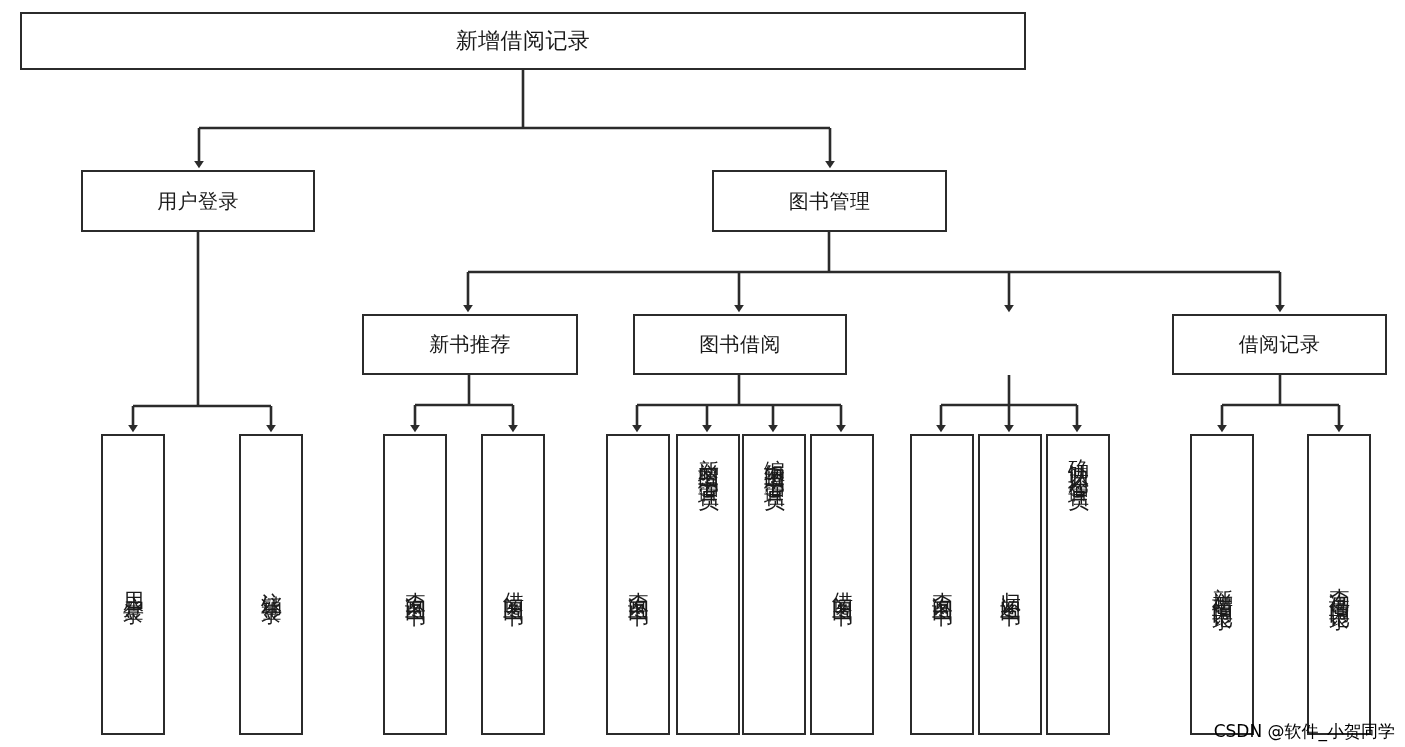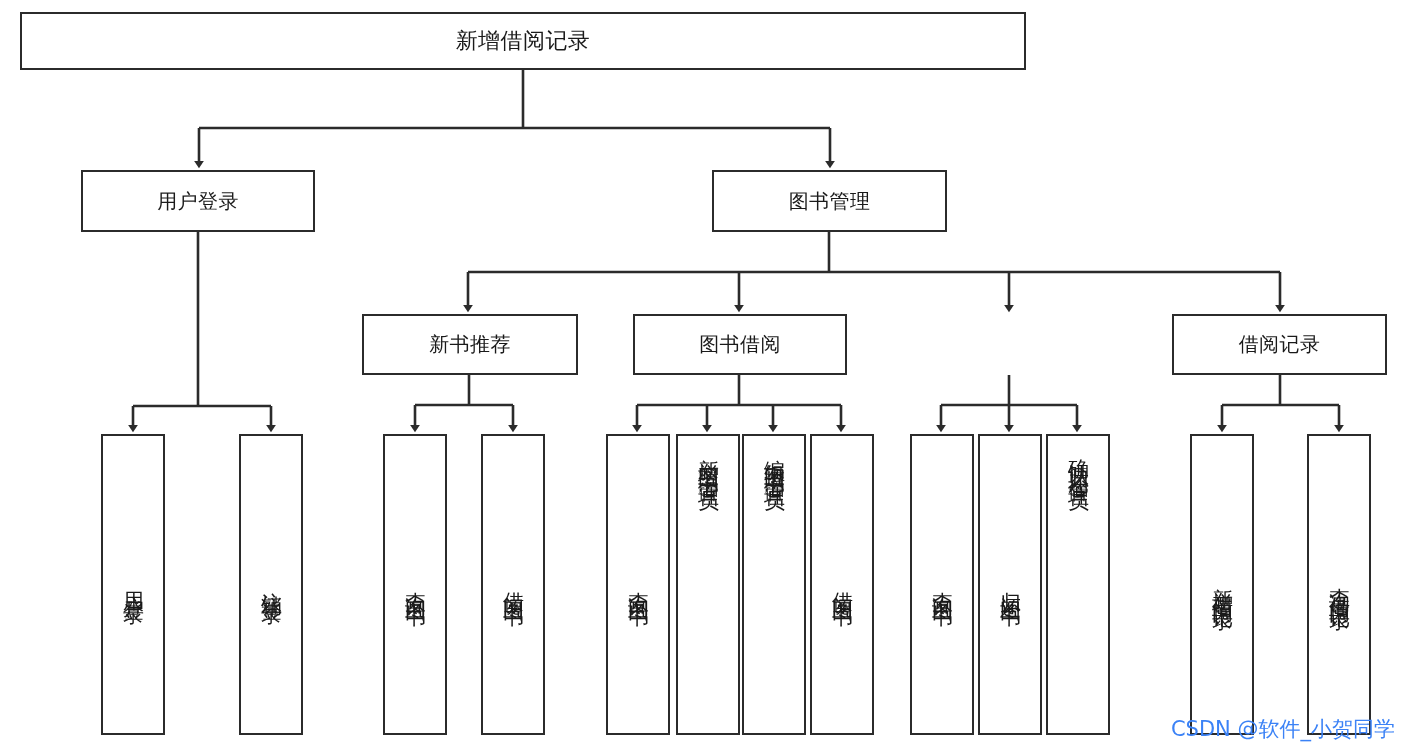--- a/index.html
+++ b/index.html
@@ -65,22 +65,22 @@
   .node.vert.mid{
     align-items:center;
     padding-top:0;
   }
 
   
   #watermark{
     position:absolute;
     right:10px;
     bottom:4px;
-    font-size:21px;
-    color:#3b82f6;
+    font-size:17px;
+    color:#000000;
     white-space:nowrap;
     z-index:3;
     font-family:"DejaVu Sans","Liberation Sans",sans-serif;
   }
 </style>
 </head>
 <body>
 
 <div id="canvas">
 

